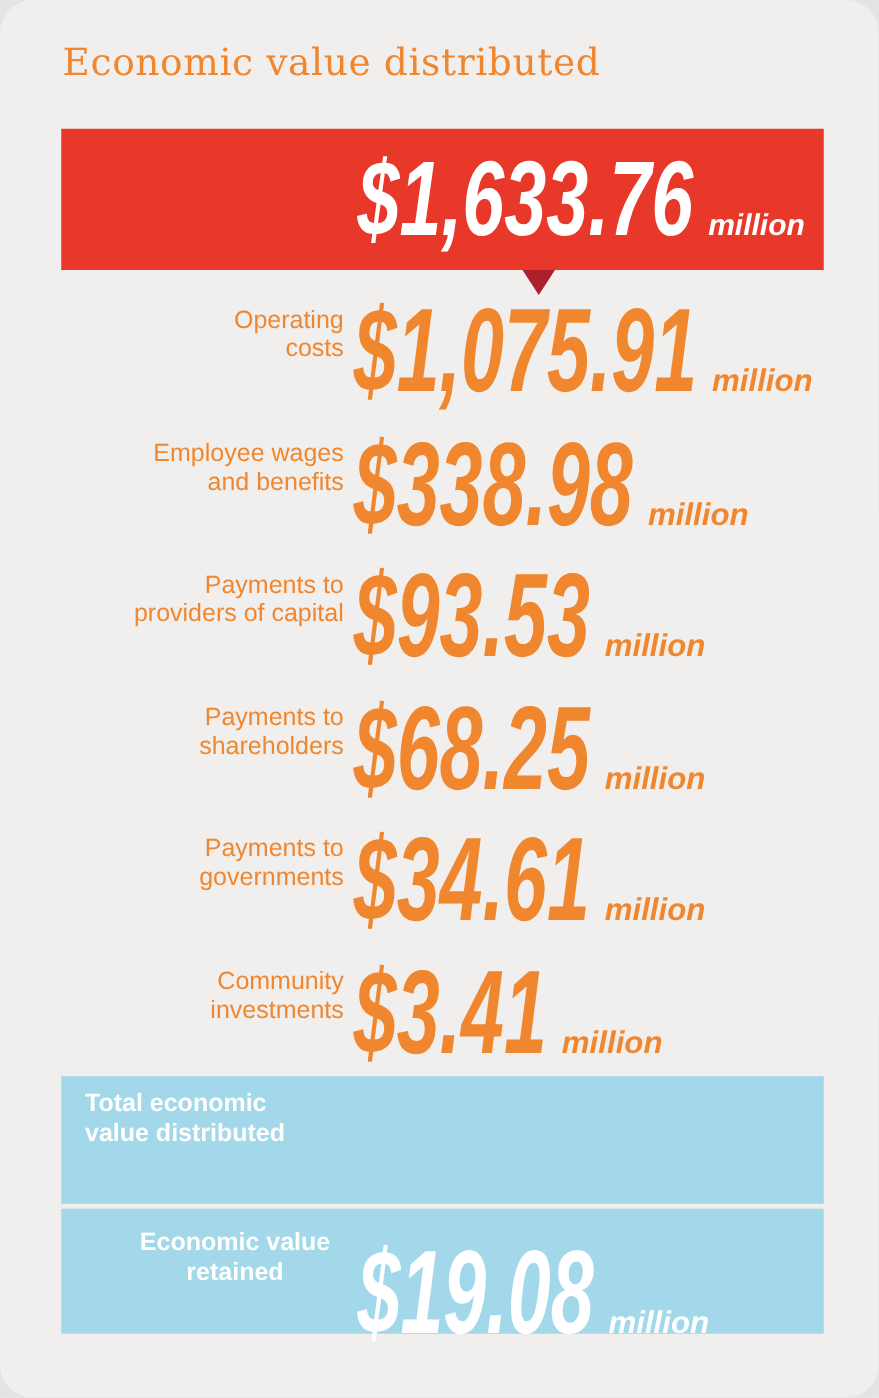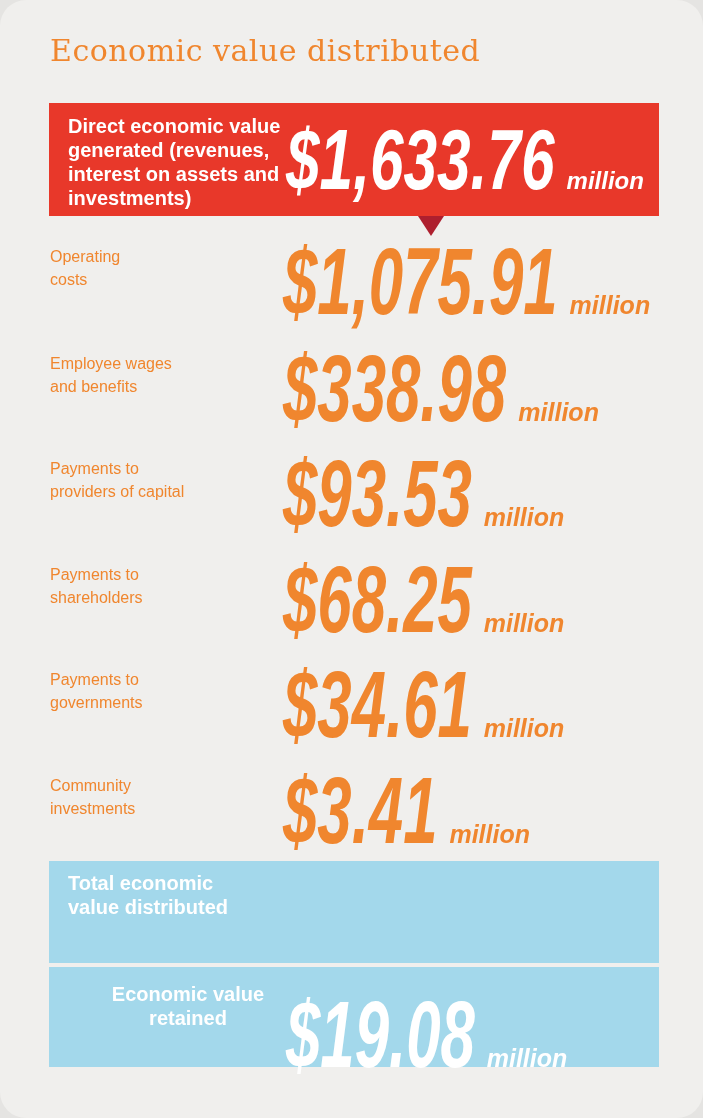--- a/index.html
+++ b/index.html
@@ -32,21 +32,21 @@
   .arrow-down {
     position:absolute; left:418px; top:216px; width:0; height:0;
     border-left:13px solid transparent; border-right:13px solid transparent;
     border-top:20px solid var(--dark-red, #ae1f2e);
   }
 
   .row { position:absolute; left:0; width:703px; height:0; }
   .row-label {
     position:absolute; left:50px; top:0; width:225px;
     color: var(--orange, #f0862e);
-    font-size:16px; line-height:23px; white-space:pre-line;
+    font-size:20px; line-height:23px; white-space:pre-line;text-align:right;
   }
 
   .value-line { position:absolute; white-space:nowrap; font-size:0;font-style:italic; }
   .num {
     display:inline-block; transform-origin:0 0;
     font-weight:bold; line-height:1;
   }
   .unit { font-weight:bold; font-size:25px; margin-left:12px; }
 
   
@@ -63,24 +63,20 @@
   .row .num { font-size:95px; }
 </style>
 </head>
 <body>
 
 <div class="stage">
 
   <h1 class="page-title">Economic value distributed</h1>
 
   <section class="band band-red">
-    <div class="band-label">Direct economic value
-generated (revenues,
-interest on assets and
-investments)</div>
     <div class="value-line">
       <span class="num" style="transform: scaleX(0.71); margin-right: -109.62px;">$1,633.76</span><span class="unit">million</span>
     </div>
   </section>
 
   <div class="arrow-down"></div>
 
   <div class="row" style="top:245px">
     <div class="row-label">Operating
 costs</div>

